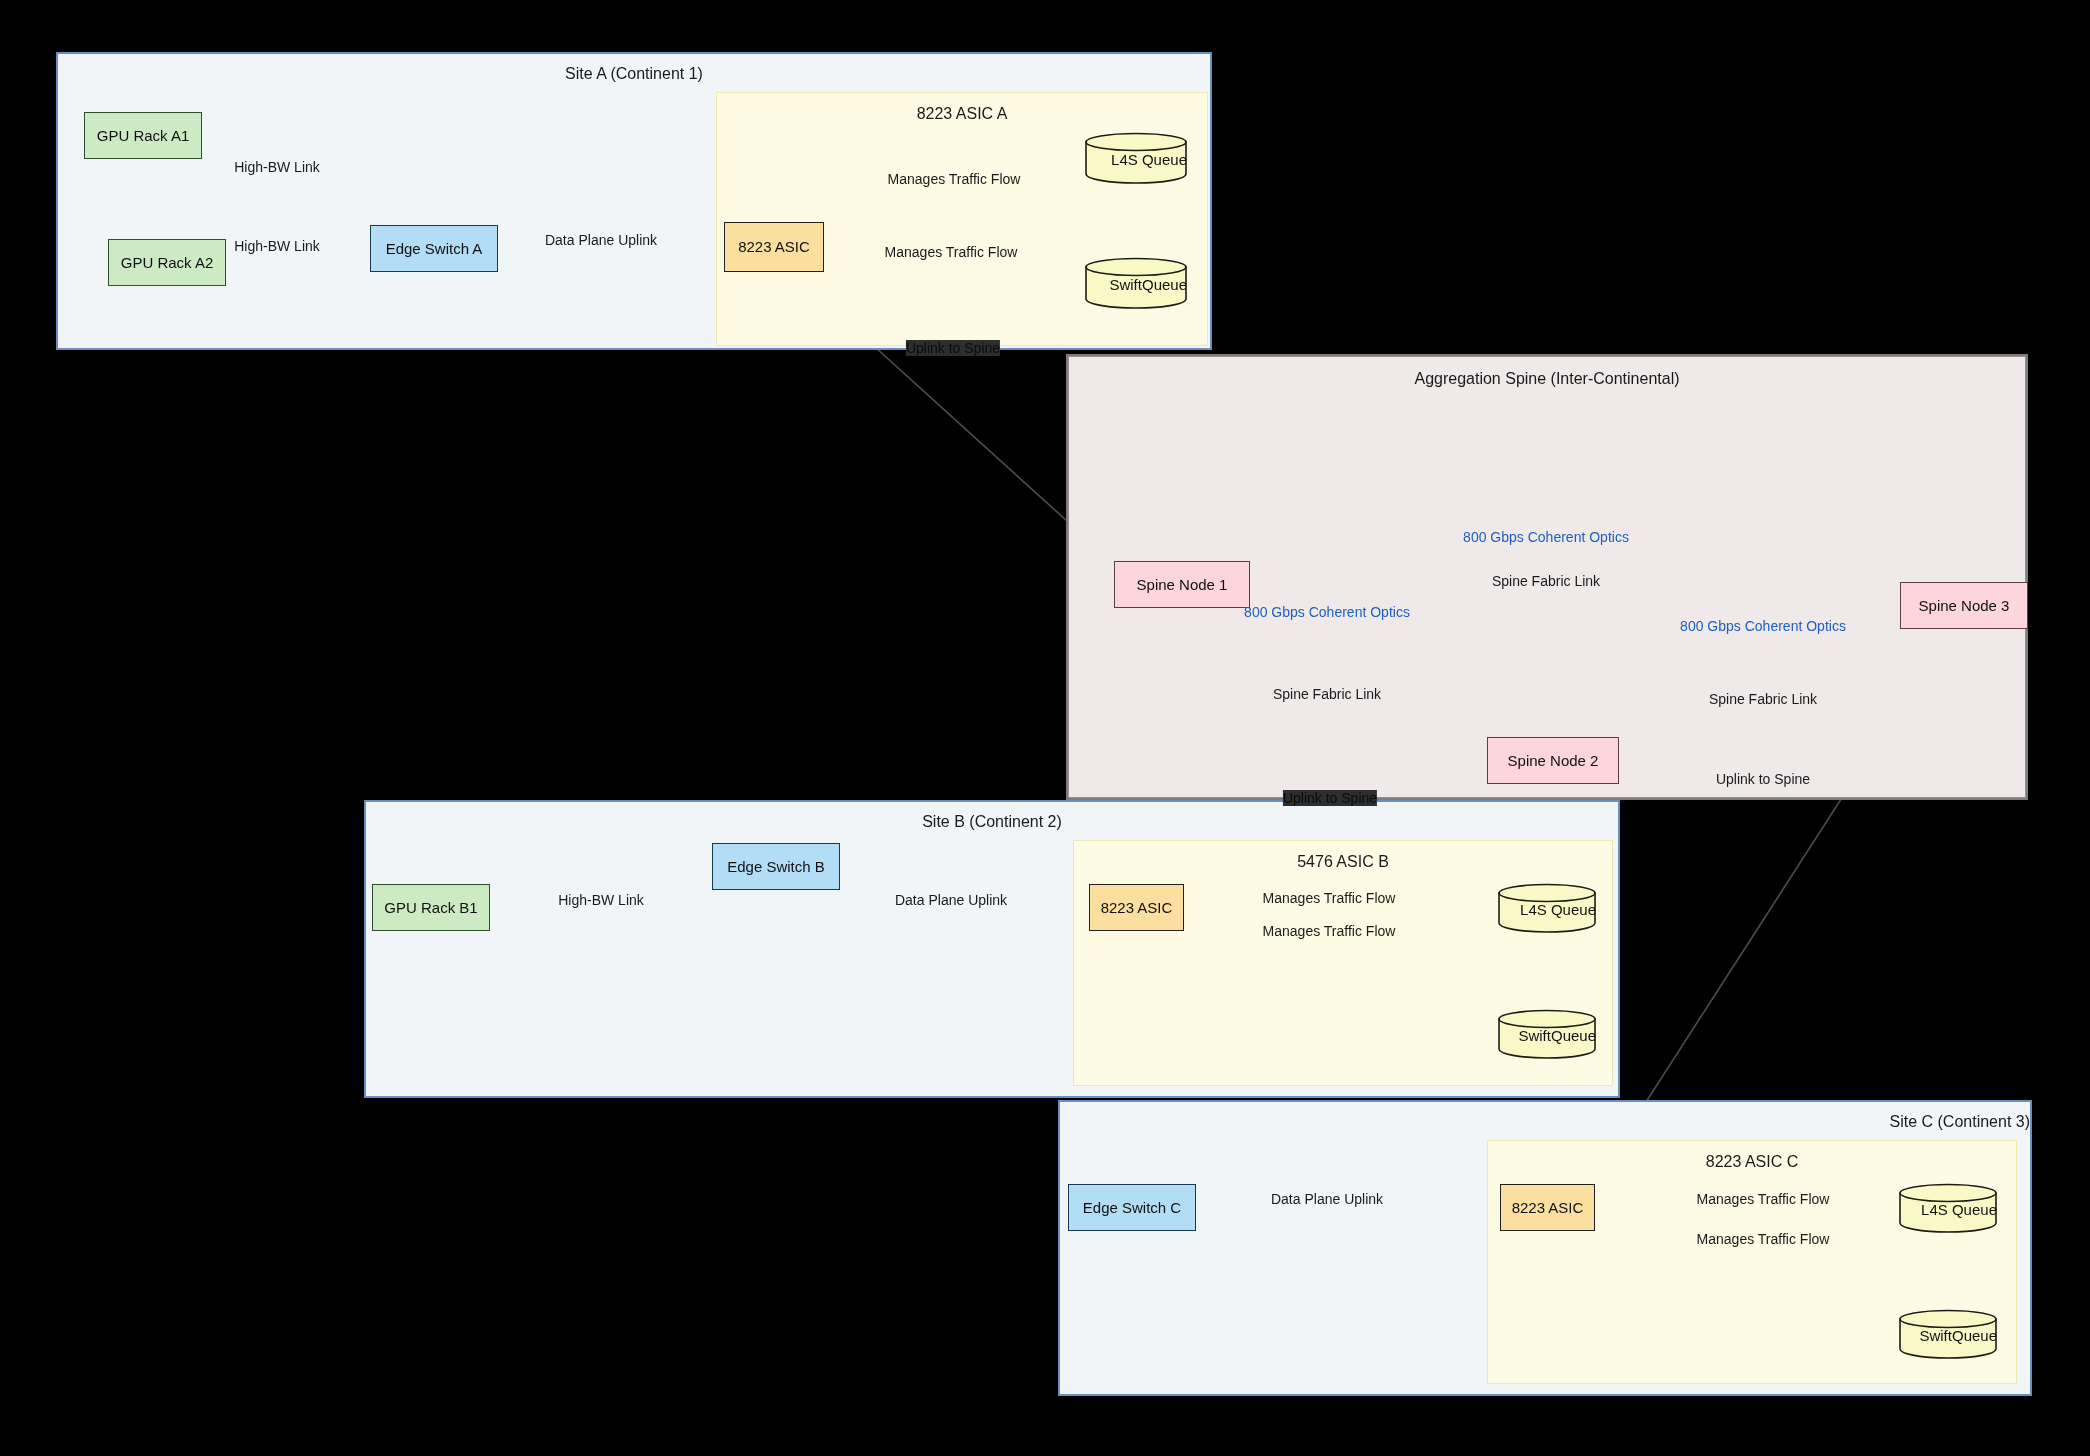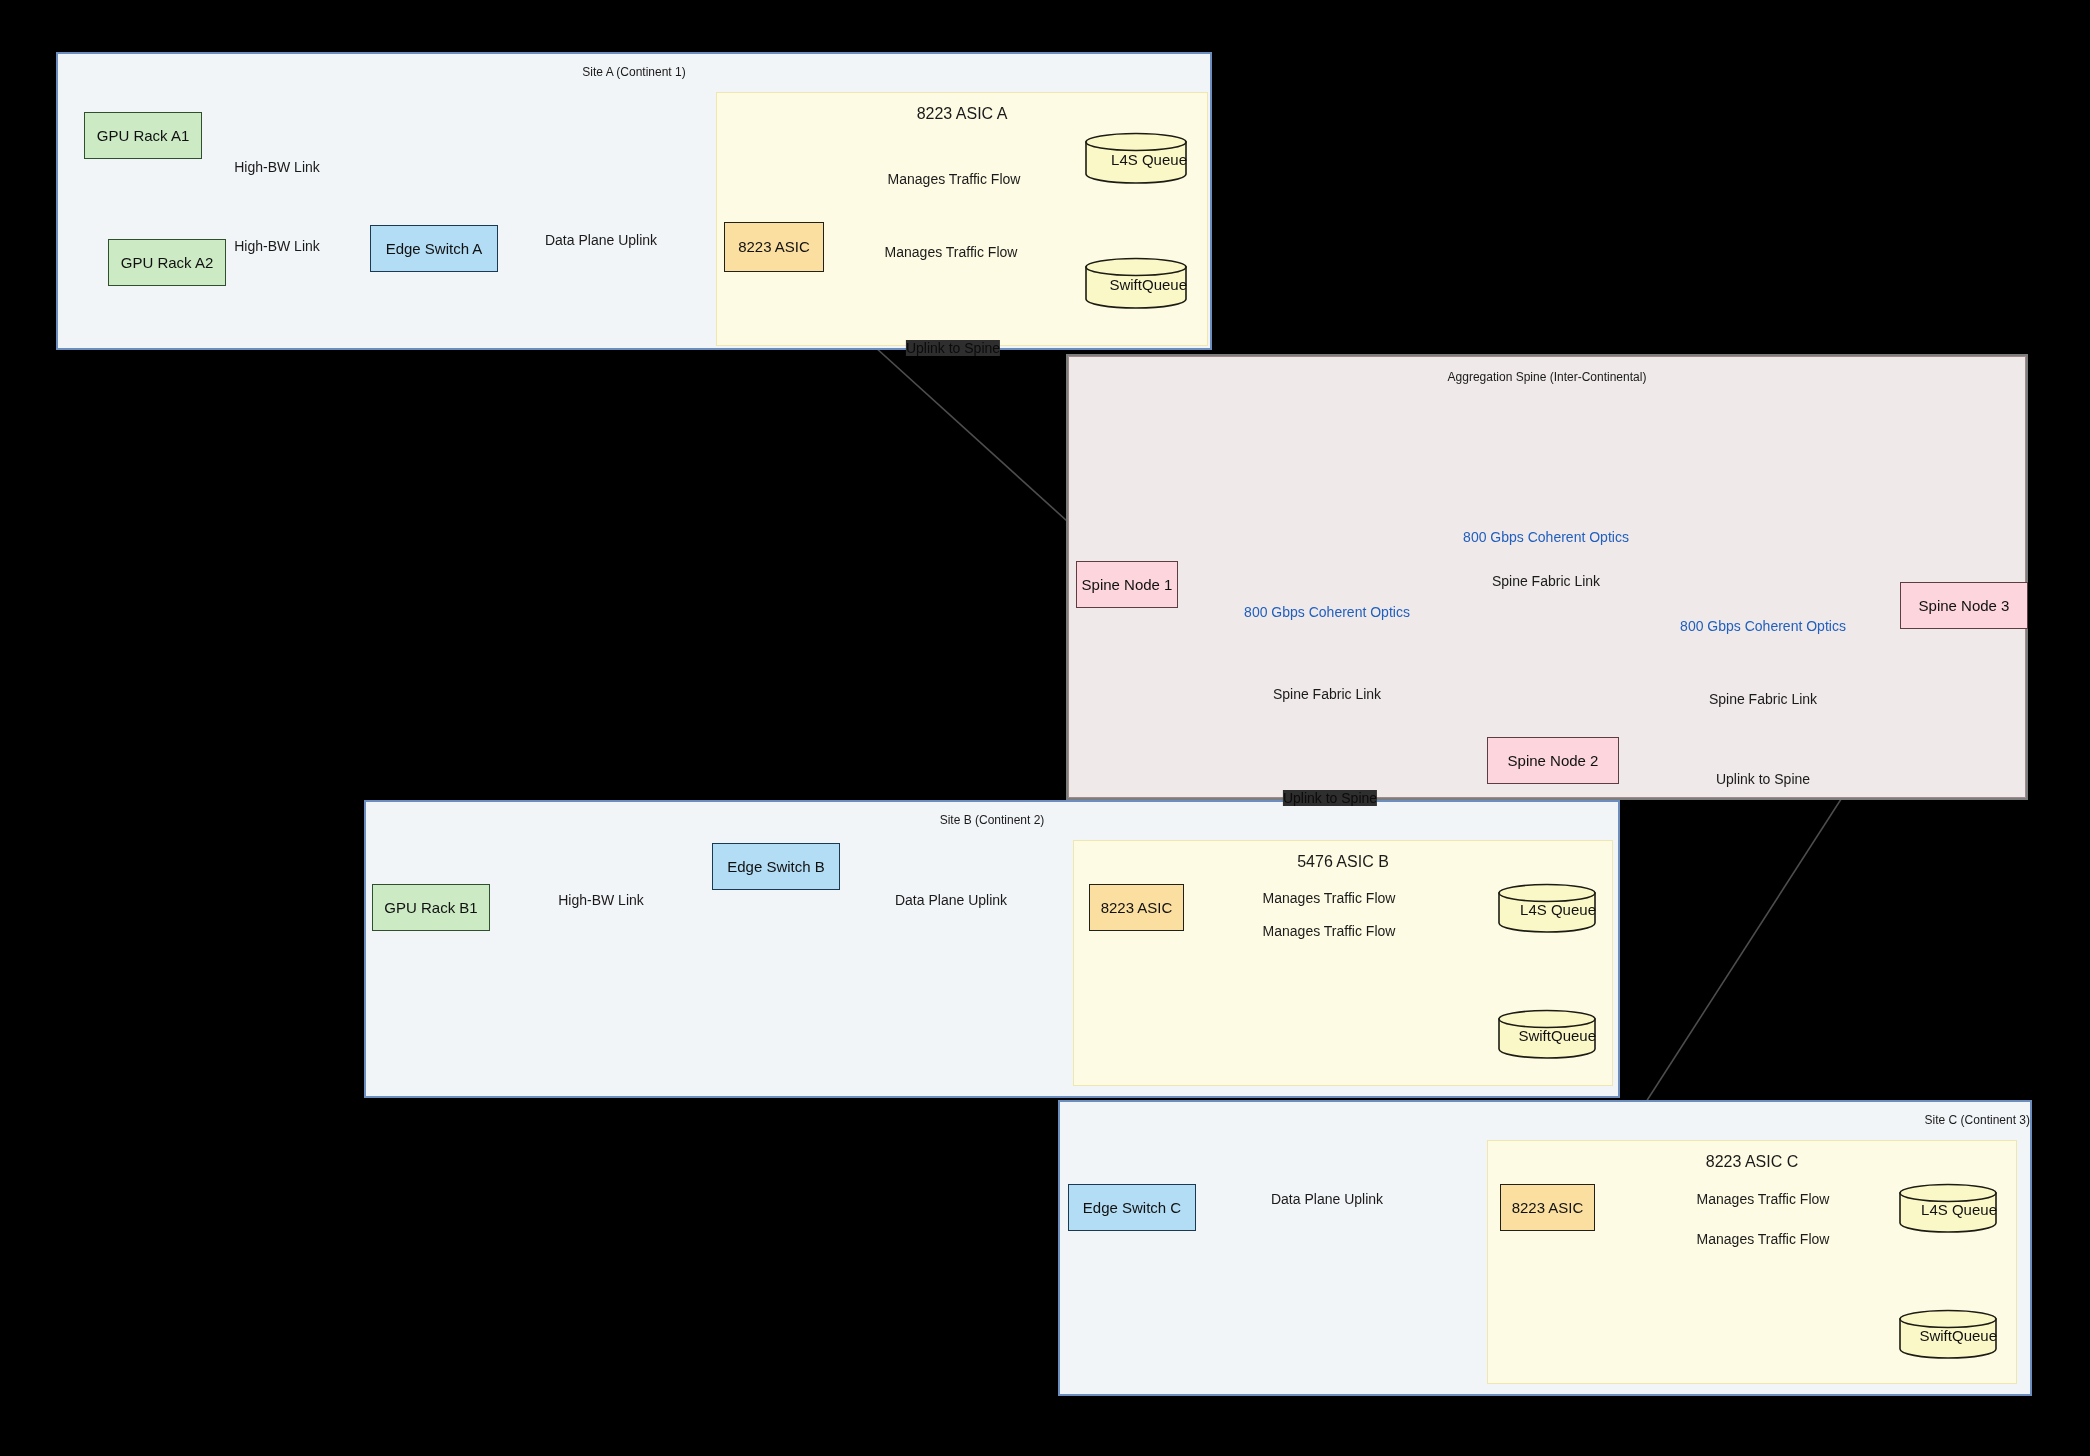--- a/index.html
+++ b/index.html
@@ -5,21 +5,21 @@
   html,body{margin:0;padding:0;background:#000;}
   body{width:2090px;height:1456px;position:relative;overflow:hidden;
        font-family:"Liberation Sans","DejaVu Sans",sans-serif;}
   #stage{position:absolute;inset:0;width:2090px;height:1456px;background:#000;}
 
   
   .cluster{position:absolute;box-sizing:border-box;}
   .cluster.site{background:#f2f5f8;border:2px solid #6c8ebf;}
   .cluster.spine{background:#efe9e9;border:2px solid #7d7d7d;outline:1px solid #a08b8b;outline-offset:-3px;}
   .cluster-title{position:absolute;left:0;right:0;text-align:center;
-      font-size:12px;color:#1a1a1a;white-space:nowrap;}
+      font-size:16px;color:#1a1a1a;white-space:nowrap;}
 
   
   .subcluster{position:absolute;box-sizing:border-box;background:#fdfbe3;
       border:1px solid #f0e6b0;}
   .subcluster-title{position:absolute;left:0;right:0;text-align:center;
       font-size:16px;color:#1a1a1a;white-space:nowrap;}
 
   
   .node{position:absolute;box-sizing:border-box;display:flex;align-items:center;
       justify-content:center;text-align:center;font-size:15px;color:#111;
@@ -124,21 +124,21 @@
       <path d="M1,9 L1,41 A50,9 0 0 0 101,41 L101,9 Z" fill="#fbf8c8" stroke="#1c1c14" stroke-width="1.6"></path>
       <ellipse cx="51" cy="9" rx="50" ry="8.5" fill="#fbf8c8" stroke="#1c1c14" stroke-width="1.6"></ellipse>
     </svg>
     <div class="cyl-label">SwiftQueue</div>
   </div>
 
   <div class="cluster spine" style="left:1066px;top:354px;width:962px;height:446px;">
     <div class="cluster-title" style="top:14px;">Aggregation Spine (Inter-Continental)</div>
   </div>
 
-  <div class="node n-spine" style="left:1076px;top:561px;width:102px;height:47px;">
+  <div class="node n-spine" style="left:1114px;top:561px;width:136px;height:47px;">
     <span>Spine Node 1</span>
     </div>
   <div class="node n-spine" style="left:1487px;top:737px;width:132px;height:47px;">
     <span>Spine Node 2</span>
     </div>
   <div class="node n-spine" style="left:1900px;top:582px;width:128px;height:47px;">
     <span>Spine Node 3</span>
     </div>
 
   <div class="cluster site" style="left:364px;top:800px;width:1256px;height:298px;">

